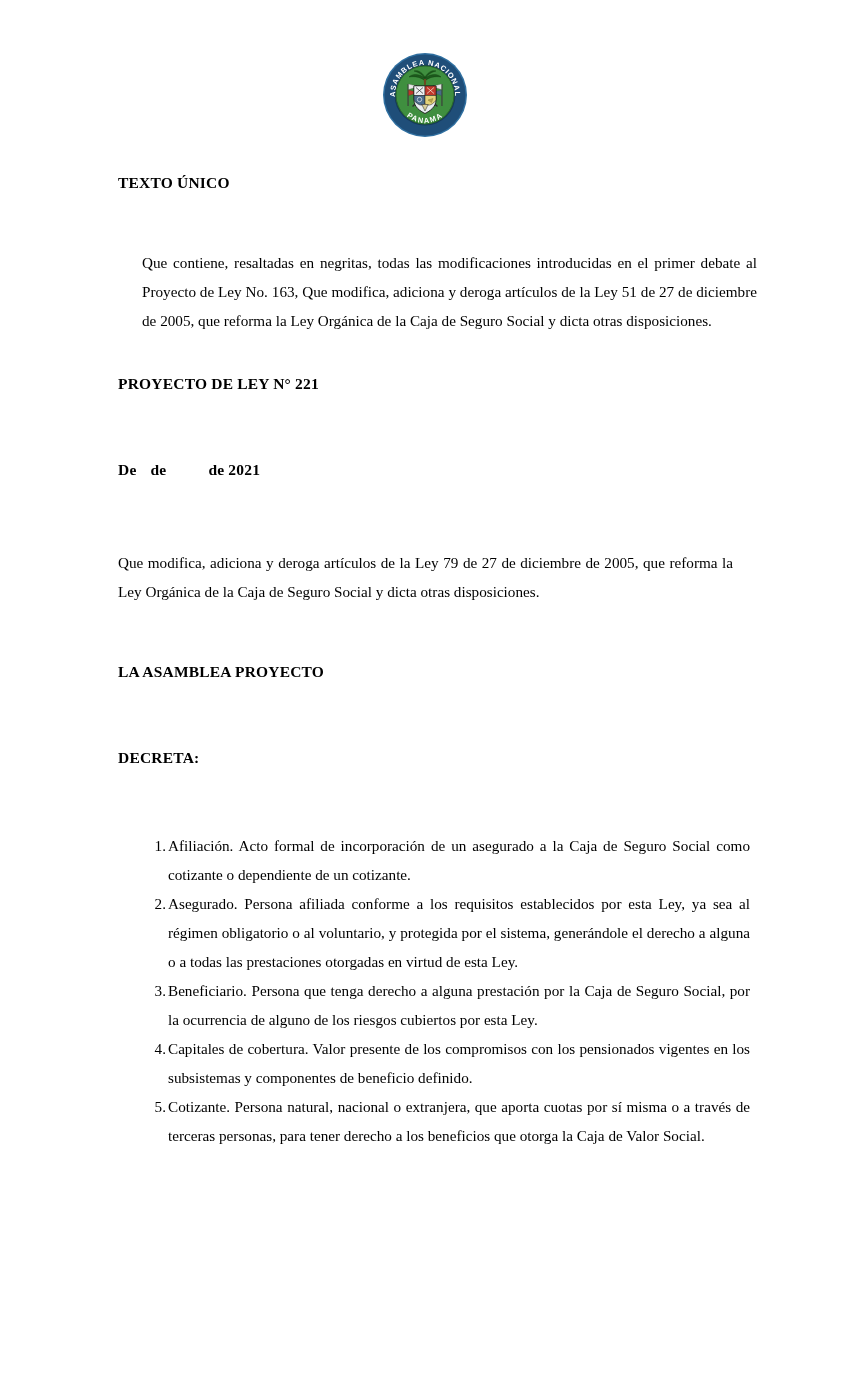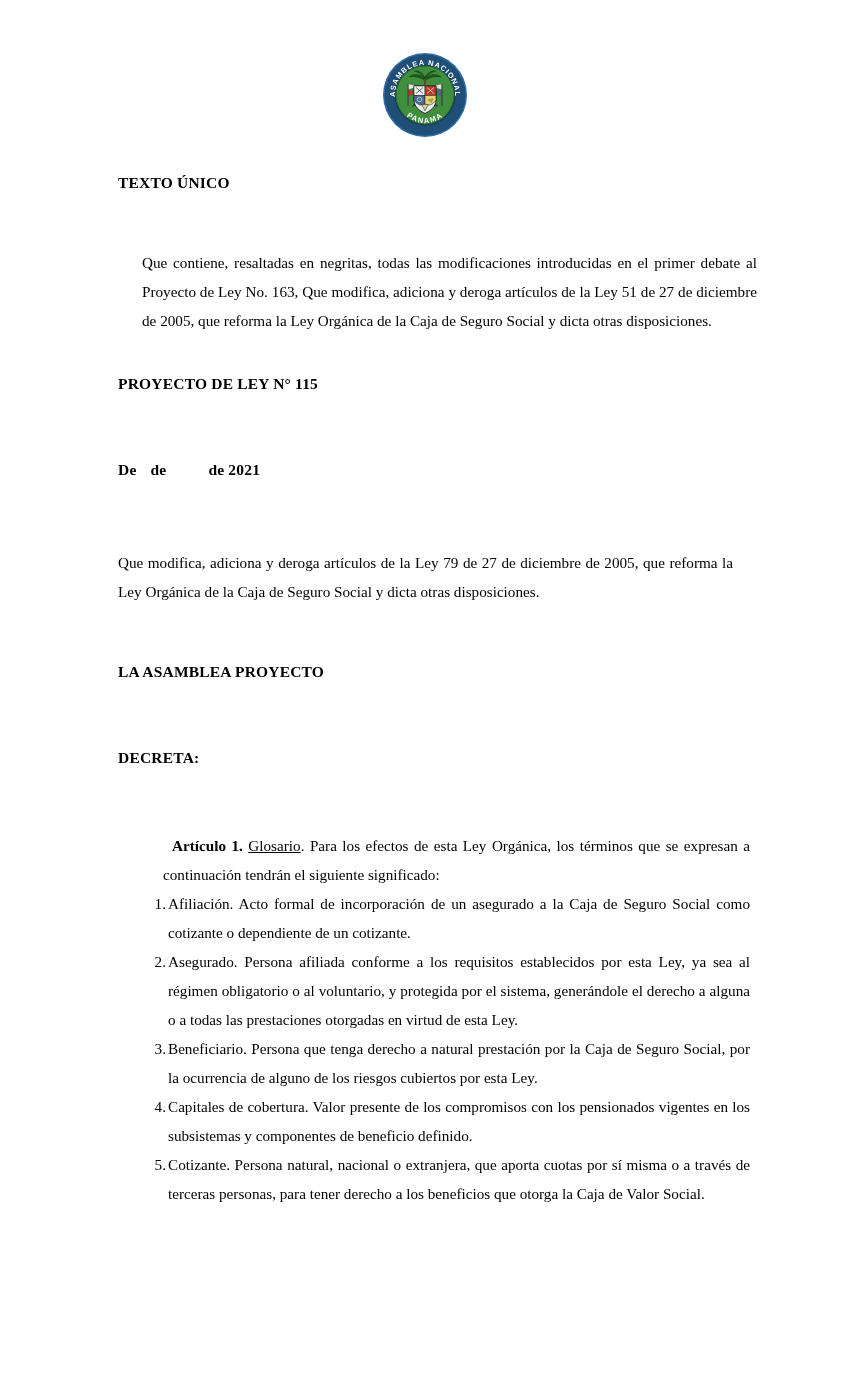--- a/index.html
+++ b/index.html
@@ -206,46 +206,45 @@
       </svg>
     </div>
   </div>
 
   <div class="content">
 
     <div class="h-center title-texto-unico">TEXTO ÚNICO</div>
 
     <p class="para intro-para">Que contiene, resaltadas en negritas, todas las modificaciones introducidas en el primer debate al Proyecto de Ley No. 163, Que modifica, adiciona y deroga artículos de la Ley 51 de 27 de diciembre de 2005, que reforma la Ley Orgánica de la Caja de Seguro Social y dicta otras disposiciones.</p>
 
-    <div class="h-center title-proyecto">PROYECTO DE LEY N° 115</div>
+    <div class="h-center title-proyecto">PROYECTO DE LEY N° 221</div>
 
     <div class="h-center date-line">
       <span>De</span><span class="gap-sm"></span><span>de</span><span class="gap-lg"></span><span>de 2021</span>
     </div>
 
     <p class="para obj-para">Que modifica, adiciona y deroga artículos de la Ley 79 de 27 de diciembre de 2005, que reforma la Ley Orgánica de la Caja de Seguro Social y dicta otras disposiciones.</p>
 
     <div class="h-center title-asamblea">LA ASAMBLEA PROYECTO</div>
 
     <div class="h-center title-decreta">DECRETA:</div>
 
     <div class="articulo-block">
 
 
-      <p class="art-quote"><b>Artículo 1.</b> <span class="u">Glosario</span><span>. Para los efectos de esta Ley Orgánica, los términos que se expresan a continuación tendrán el siguiente significado:</span></p>
 
       <ol class="defs">
         <li>
           <span class="num">1.</span><span class="term">Afiliación.</span><span> Acto formal de incorporación de un asegurado a la Caja de Seguro Social como cotizante o dependiente de un cotizante.</span>
         </li>
         <li>
           <span class="num">2.</span><span class="term">Asegurado.</span><span> Persona afiliada conforme a los requisitos establecidos por esta Ley, ya sea al régimen obligatorio o al voluntario, y protegida por el sistema, generándole el derecho a alguna o a todas las prestaciones otorgadas en virtud de esta Ley.</span>
         </li>
         <li>
-          <span class="num">3.</span><span class="term">Beneficiario.</span><span> Persona que tenga derecho a natural prestación por la Caja de Seguro Social, por la ocurrencia de alguno de los riesgos cubiertos por esta Ley.</span>
+          <span class="num">3.</span><span class="term">Beneficiario.</span><span> Persona que tenga derecho a alguna prestación por la Caja de Seguro Social, por la ocurrencia de alguno de los riesgos cubiertos por esta Ley.</span>
         </li>
         <li>
           <span class="num">4.</span><span class="term">Capitales de cobertura.</span><span> Valor presente de los compromisos con los pensionados vigentes en los subsistemas y componentes de beneficio definido.</span>
         </li>
         <li>
           <span class="num">5.</span><span class="term">Cotizante.</span><span> Persona natural, nacional o extranjera, que aporta cuotas por sí misma o a través de terceras personas, para tener derecho a los beneficios que otorga la Caja de Valor Social.</span>
         </li>
       </ol>
 
     </div>

